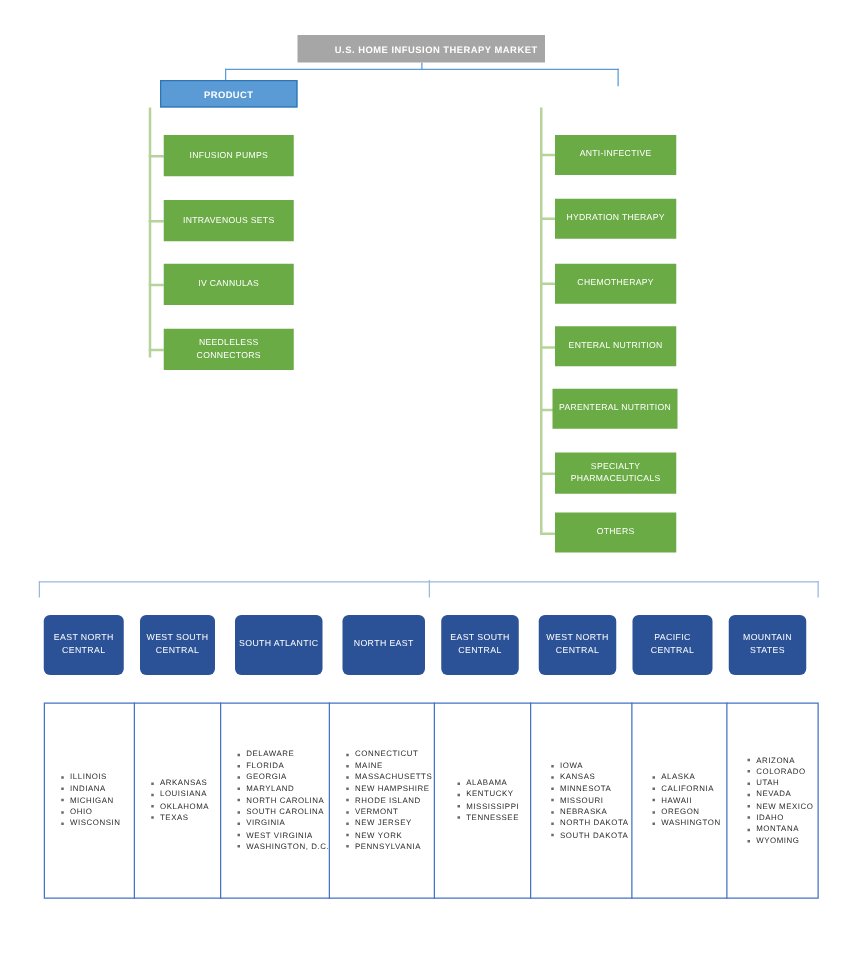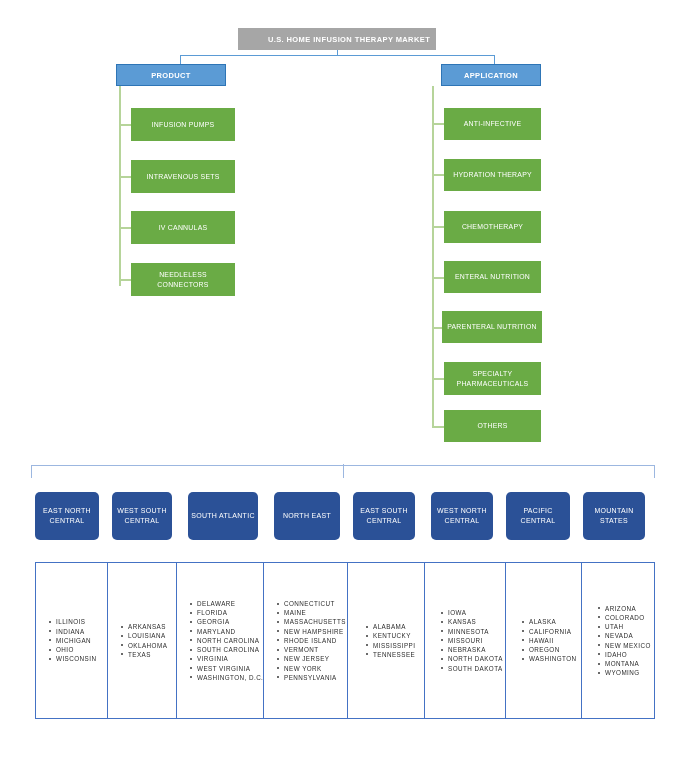--- a/index.html
+++ b/index.html
@@ -45,21 +45,21 @@
   .cat-header {
     position: absolute;
     height: 22px;
     background: #5b9bd5;
     border: 1.2px solid #2e75b6;
     display: flex; align-items: center; justify-content: center;
     color: #ffffff;
     font-size: 7.5px; font-weight: bold; letter-spacing: .35px;
     white-space: nowrap;
   }
-  .cat-product     { left: 116px; top: 64px; width: 110px; }
+  .cat-product     { left: 128px; top: 64px; width: 110px; }
   .cat-application { left: 441px; top: 64px; width: 100px; }
 
   
   .spine {
     position: absolute;
     width: 1.6px;
     background: #b6d49a;
   }
   .branch {
     position: absolute;
@@ -153,21 +153,20 @@
 
 <div id="root">
 
   <div class="title-bar">U.S. HOME INFUSION THERAPY MARKET</div>
 
   <div class="bracket-blue-stem"></div>
   <div class="bracket-blue"></div>
 
   <div class="cat-header cat-product">PRODUCT</div>
 
-  <div class="cat-header cat-application">APPLICATION</div>
 
   <div class="spine" style="left:119px; top:86px; height:200px;"></div>
   <div class="branch" style="left:119px; top:124px; width:12px;"></div>
   <div class="branch" style="left:119px; top:176px; width:12px;"></div>
   <div class="branch" style="left:119px; top:227px; width:12px;"></div>
   <div class="branch" style="left:119px; top:279px; width:12px;"></div>
 
   <div class="gbox" style="left:131px; top:108px; width:104px; height:33px;">INFUSION PUMPS</div>
   <div class="gbox" style="left:131px; top:160px; width:104px; height:33px;">INTRAVENOUS SETS</div>
   <div class="gbox" style="left:131px; top:211px; width:104px; height:33px;">IV CANNULAS</div>

